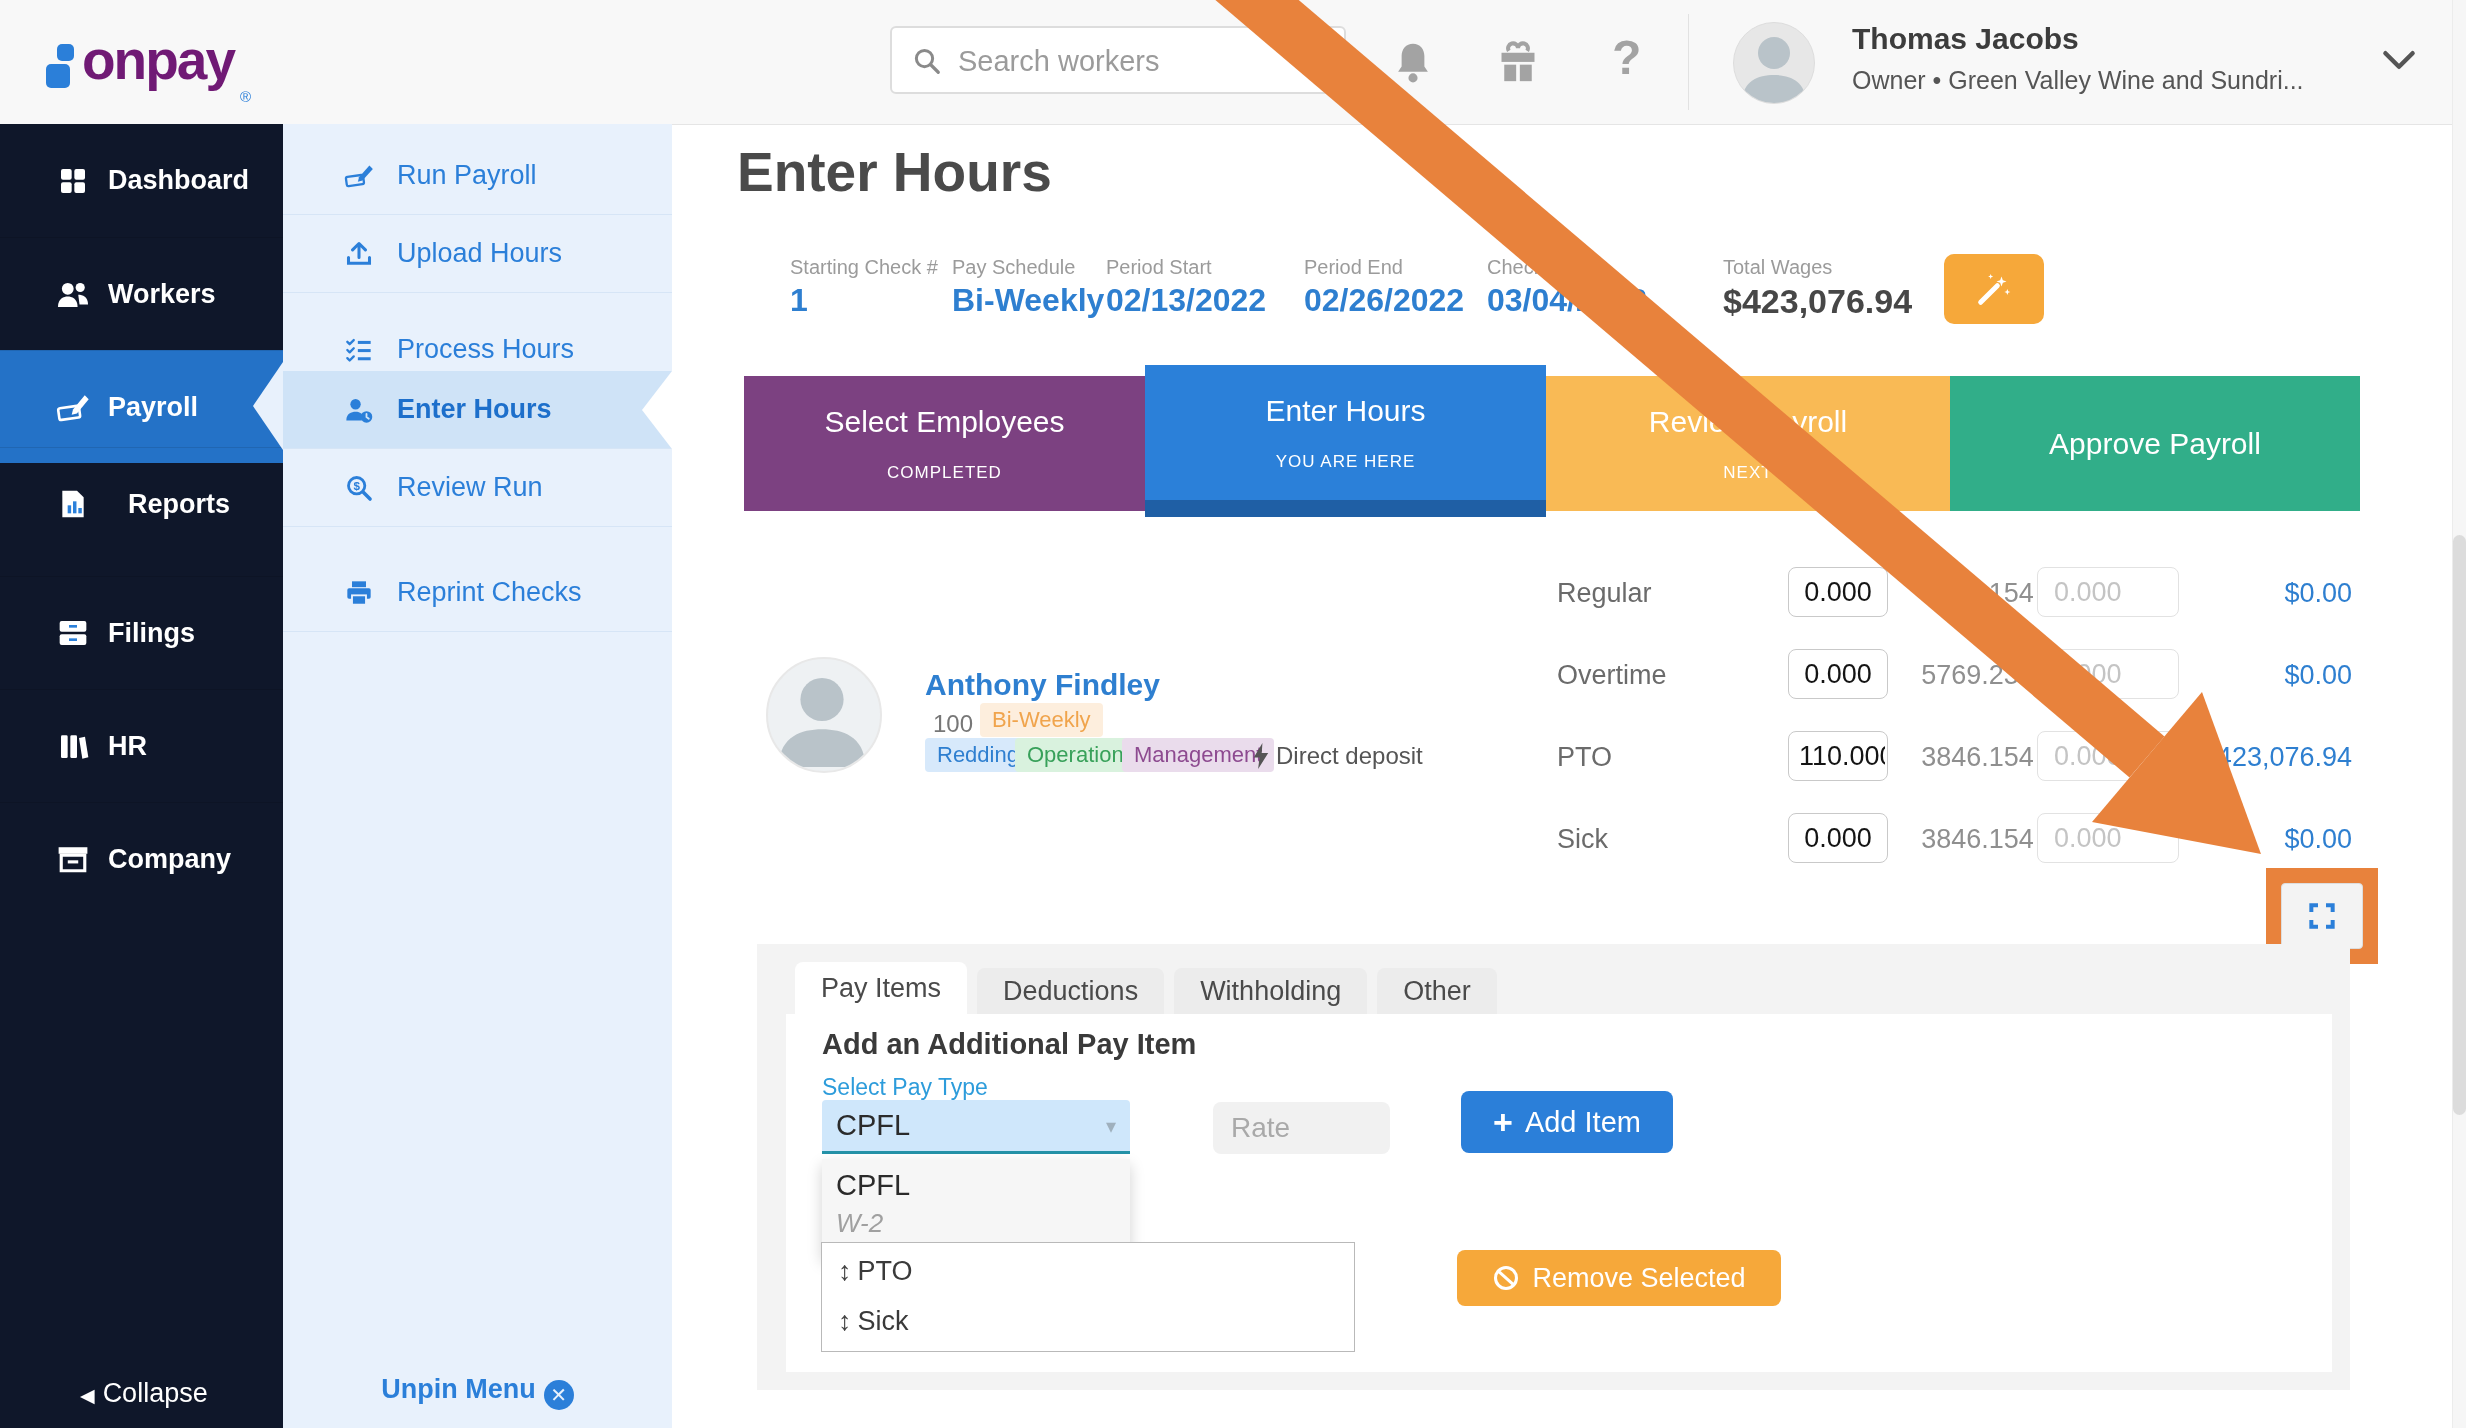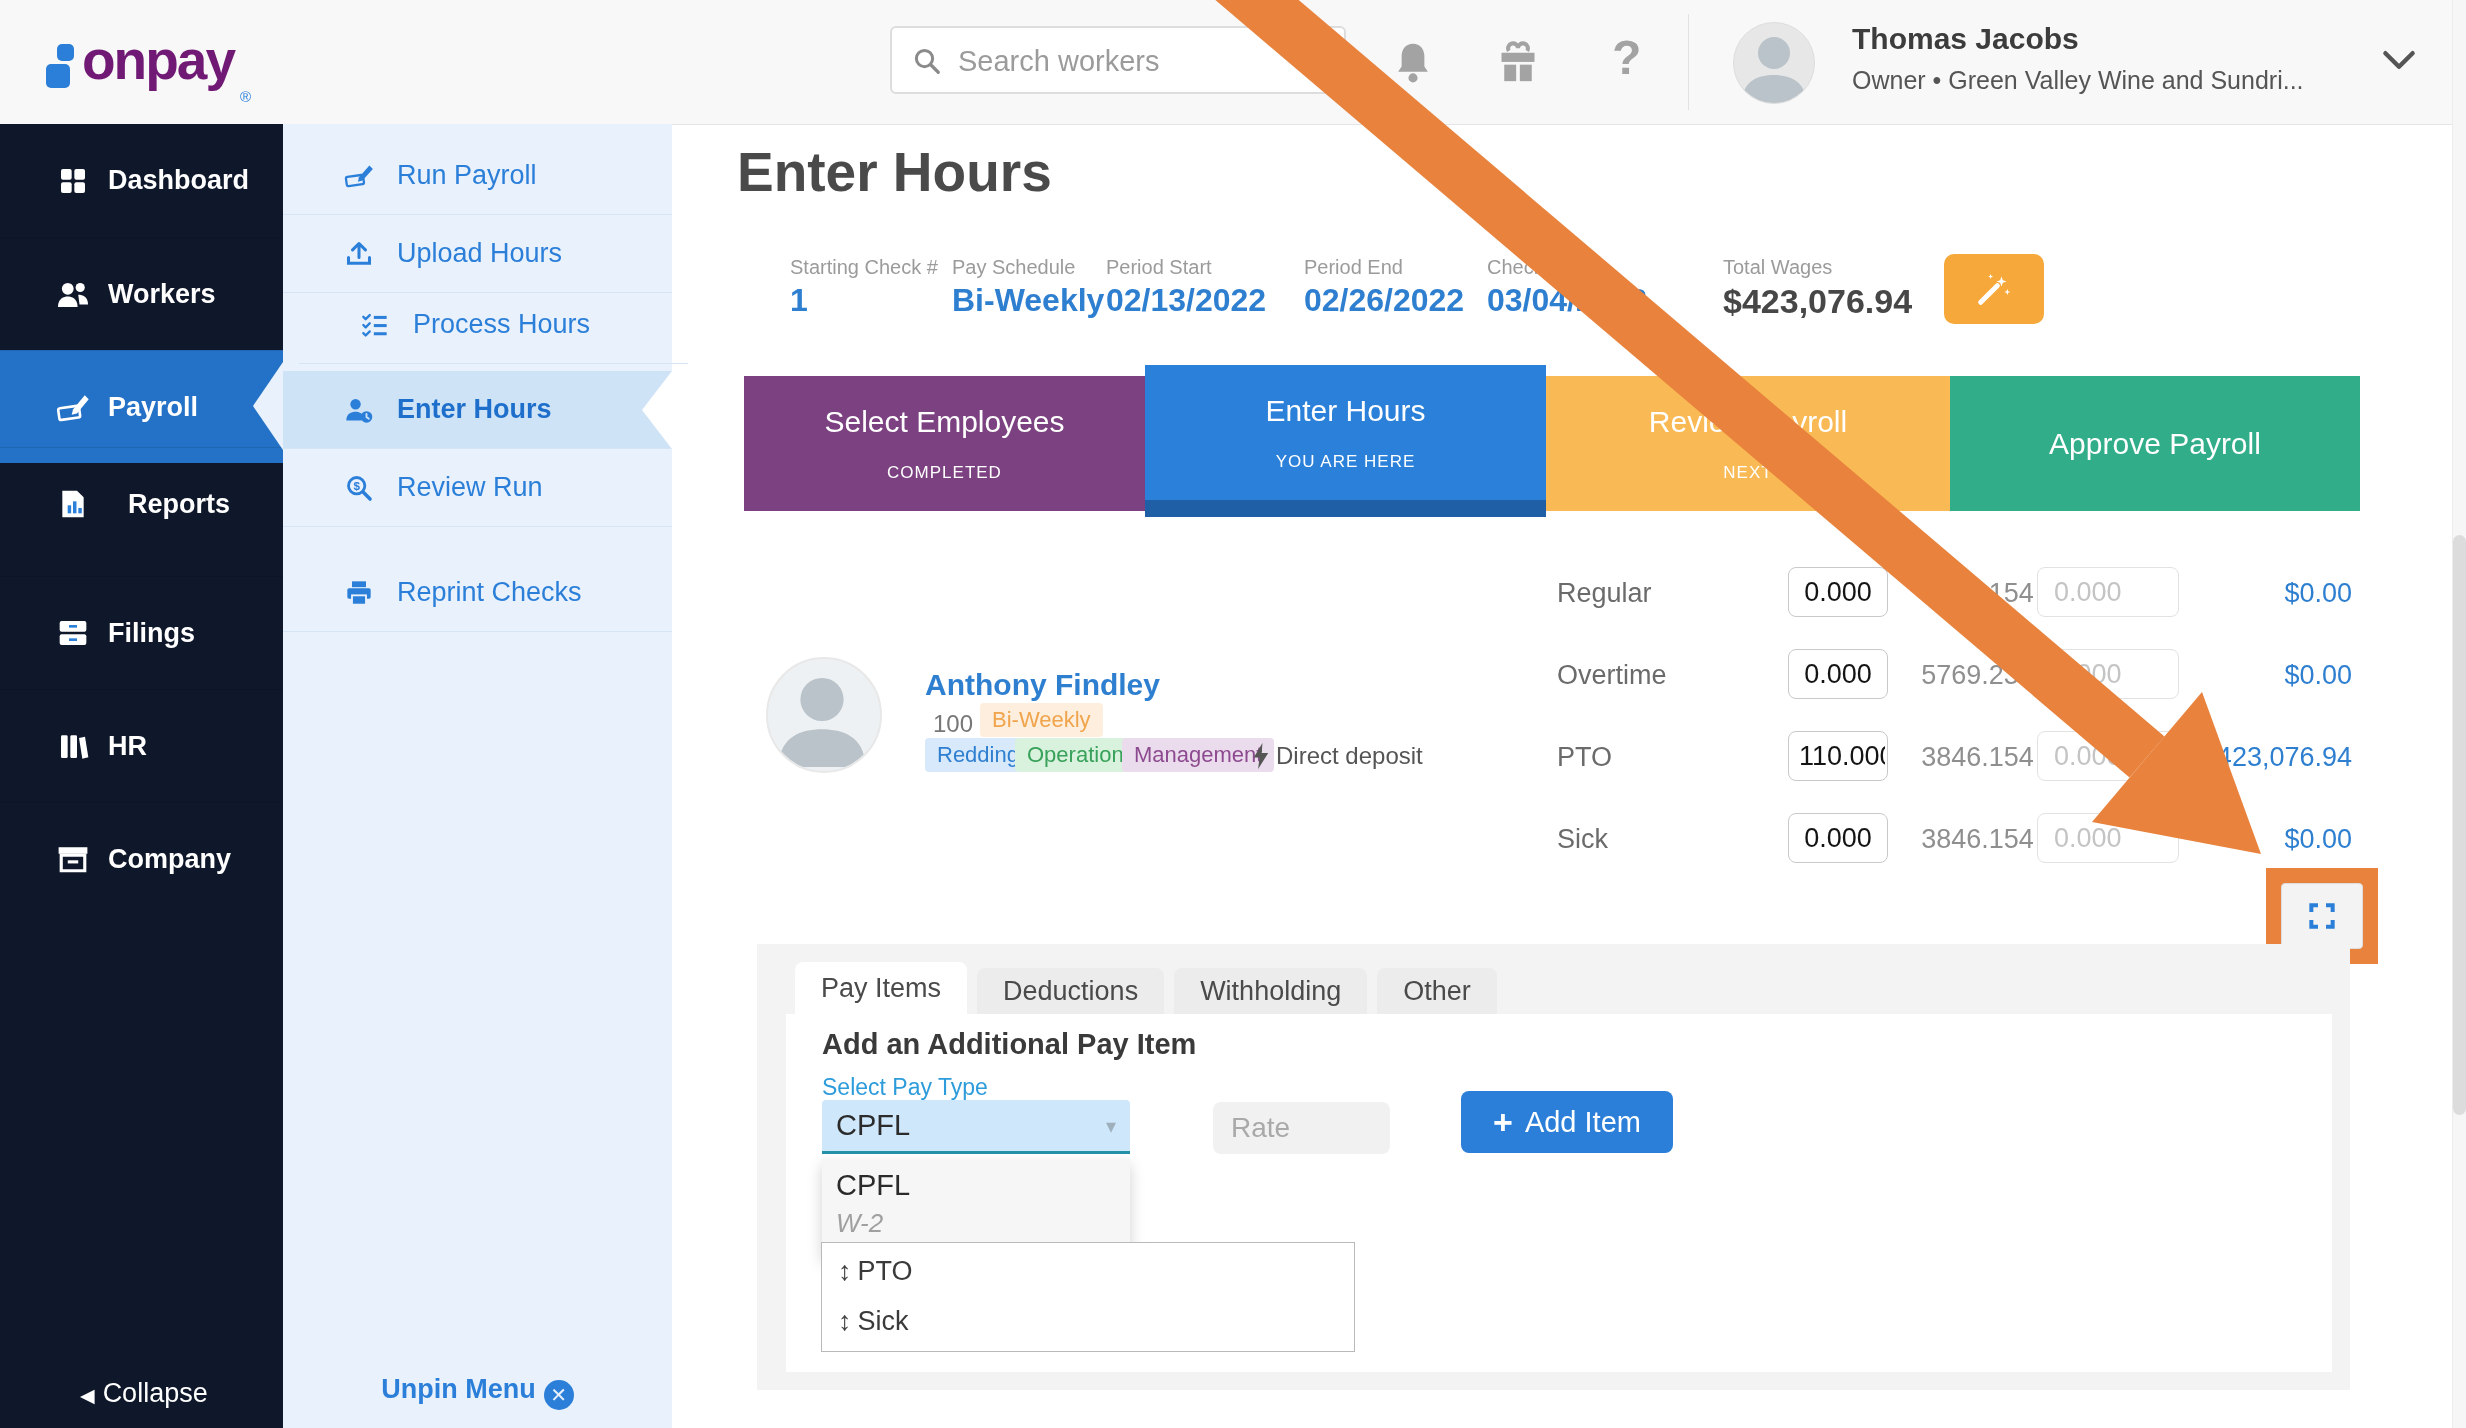--- a/index.html
+++ b/index.html
@@ -257,21 +257,21 @@
   </div>
   <div class="sub-item" style="top:215px;">
     <span class="ic">
       <svg width="28" height="28" viewBox="0 0 24 24">
           <path d="M12 15 L12 3 M6.5 8.5 L12 3 L17.5 8.5" fill="none" stroke="#2b7fd9" stroke-width="2.6" stroke-linecap="round" stroke-linejoin="round"></path>
           <path d="M3 15 L3 20 L21 20 L21 15" fill="none" stroke="#2b7fd9" stroke-width="2.6" stroke-linecap="round"></path>
         </svg>
     </span>
     <span class="lbl">Upload Hours</span>
   </div>
-  <div class="sub-item" style="top:286px;margin-left:16px;">
+  <div class="sub-item" style="top:311px;">
     <span class="ic">
       <svg width="28" height="28" viewBox="0 0 24 24">
           <path d="M2 5 L4 7 L7.5 3.5 M2 12 L4 14 L7.5 10.5 M2 19 L4 21 L7.5 17.5" fill="none" stroke="#2b7fd9" stroke-width="2" stroke-linecap="round" stroke-linejoin="round"></path>
           <line x1="11" y1="5.5" x2="22" y2="5.5" stroke="#2b7fd9" stroke-width="2.6"></line>
           <line x1="11" y1="12.5" x2="22" y2="12.5" stroke="#2b7fd9" stroke-width="2.6"></line>
           <line x1="11" y1="19.5" x2="22" y2="19.5" stroke="#2b7fd9" stroke-width="2.6"></line>
         </svg>
     </span>
     <span class="lbl">Process Hours</span>
   </div>
@@ -437,20 +437,27 @@
   </div>
 
   <div class="abs listbox"></div>
   <div class="list-item" style="top:1256px;">
     <span class="drag">↕</span><span>PTO</span>
   </div>
   <div class="list-item" style="top:1306px;">
     <span class="drag">↕</span><span>Sick</span>
   </div>
 
+  <div class="abs remove-btn">
+    <svg width="28" height="28" viewBox="0 0 24 24">
+      <circle cx="12" cy="12" r="9" fill="none" stroke="#fff" stroke-width="2.6"></circle>
+      <line x1="5.9" y1="6.5" x2="18.1" y2="17.5" stroke="#fff" stroke-width="2.6"></line>
+    </svg>
+    <span>Remove Selected</span>
+  </div>
 
   <div class="abs scroll-track"></div>
   <div class="abs scroll-thumb"></div>
 
   <svg class="abs anno" viewBox="0 0 2466 1428">
     <line x1="1230" y1="-23" x2="2147" y2="757" stroke="#e8823c" stroke-width="54"></line>
     <polygon points="2261,854 2092,822 2202,692" fill="#e8823c"></polygon>
   </svg>
 
 </div>

